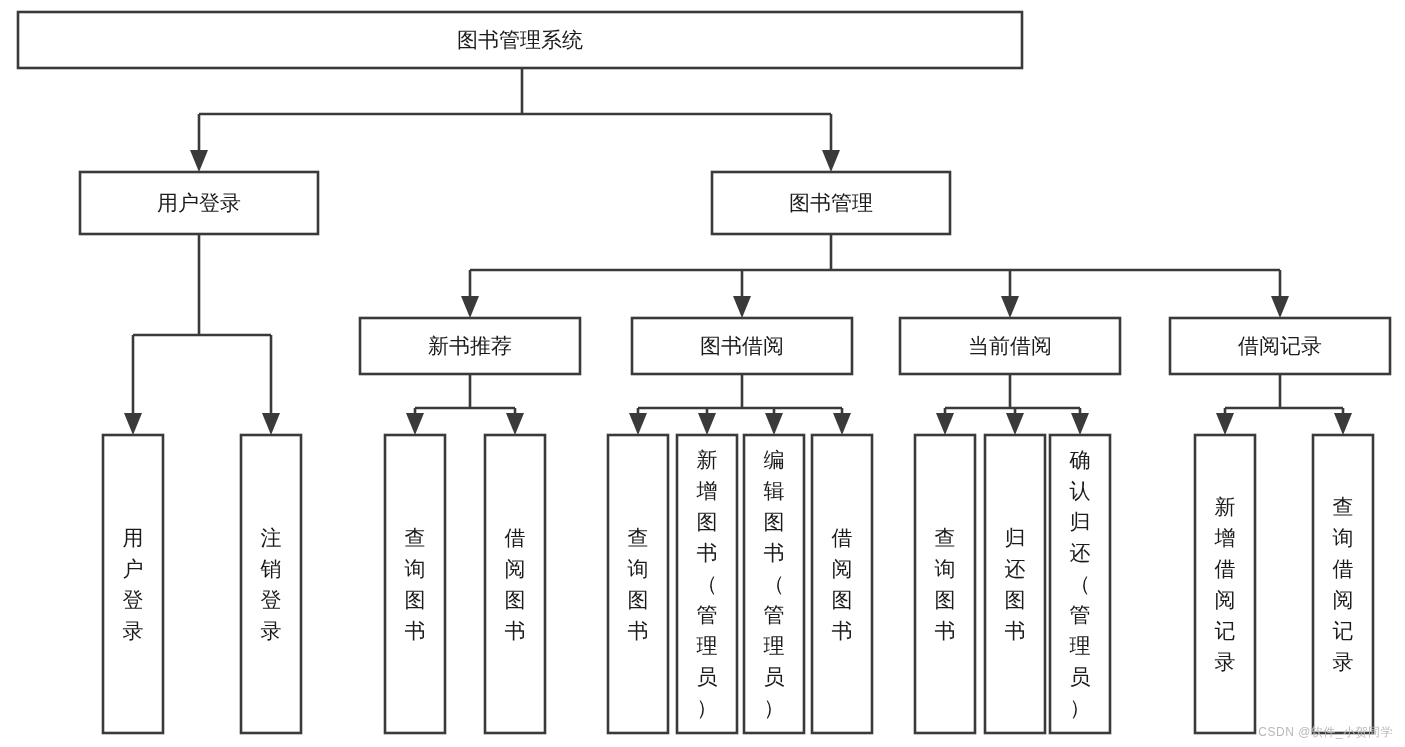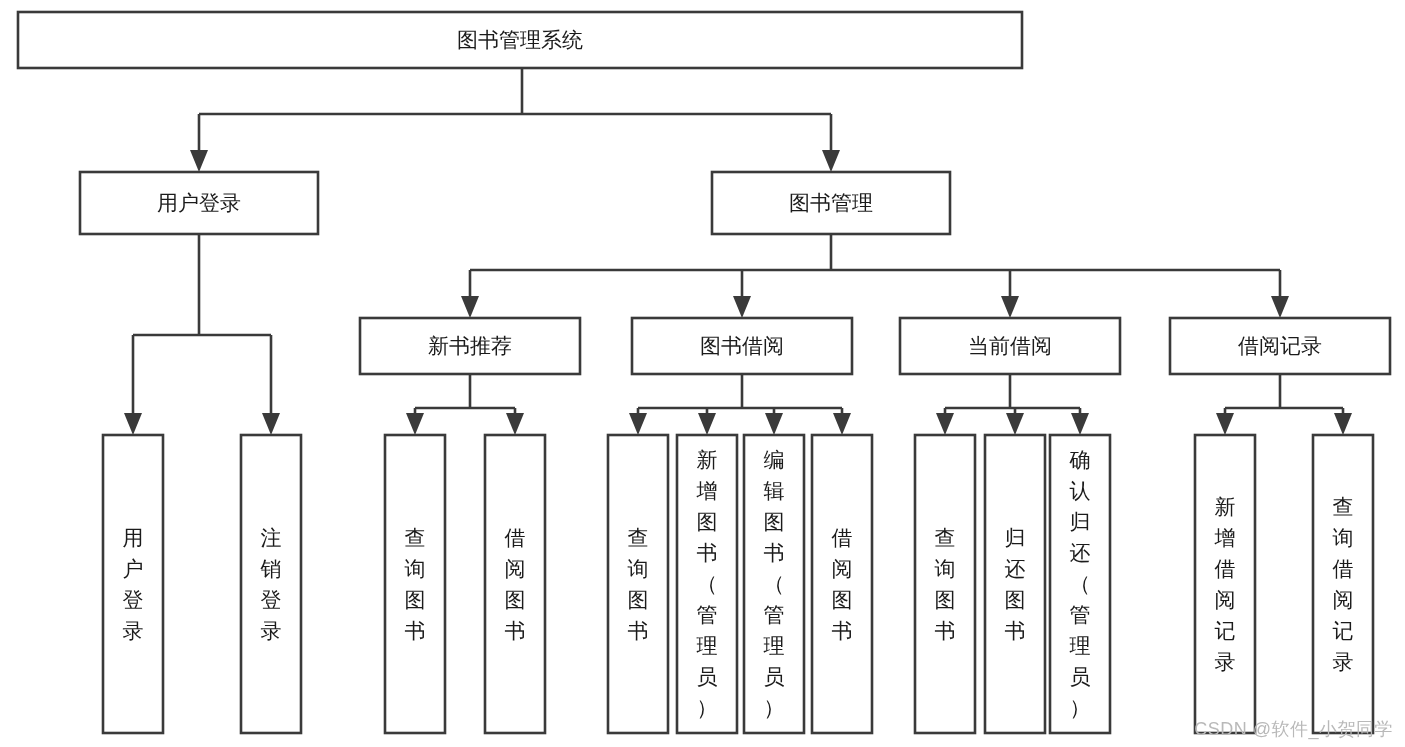--- a/index.html
+++ b/index.html
@@ -53,21 +53,21 @@
     font-family: "Liberation Sans", "DejaVu Sans", sans-serif;
     font-size: 21px;
     fill: #1b1b1b;
     text-anchor: middle;
   }
   .watermark {
     position: absolute;
     right: 12px;
     bottom: 6px;
     font-family: "Liberation Sans", "DejaVu Sans", sans-serif;
-    font-size: 18px;
+    font-size: 12px;
     color: #b9b9b9;
     letter-spacing: 0.5px;
     white-space: nowrap;
     user-select: none;
   }
 </style>
 </head>
 <body>
 
 <div id="diagram-root">

